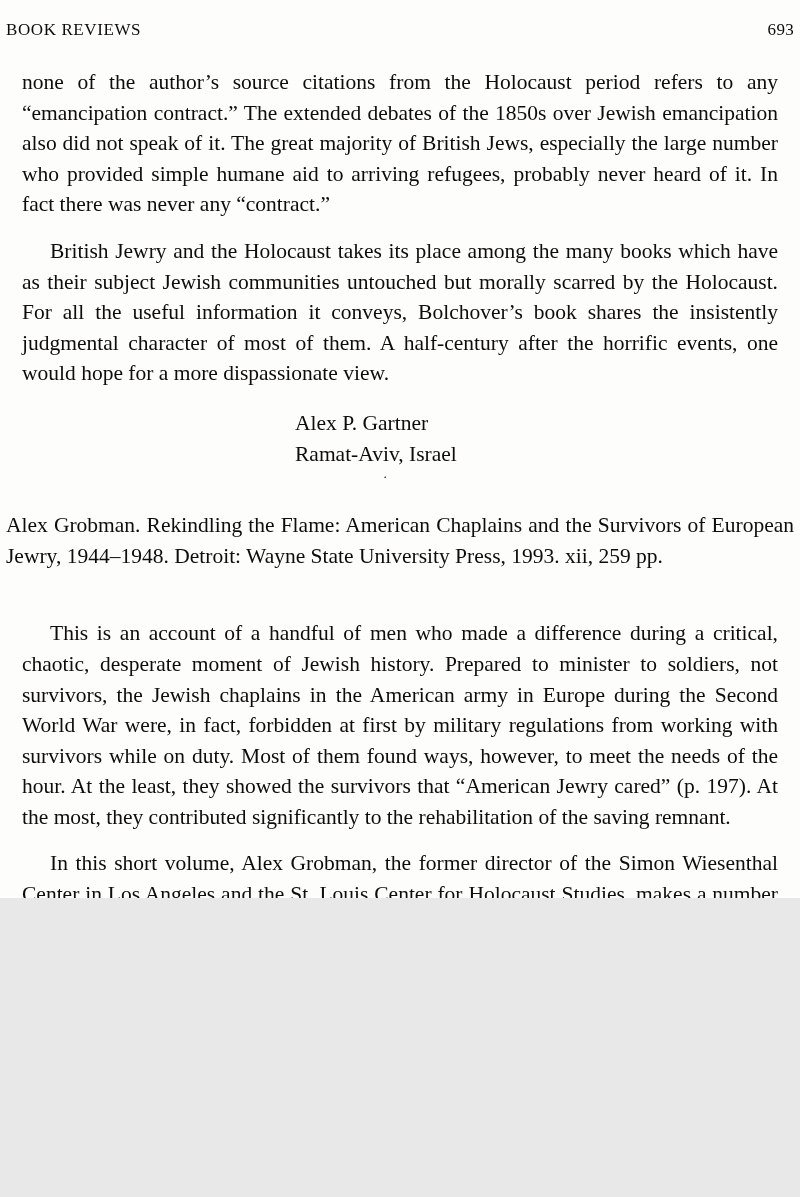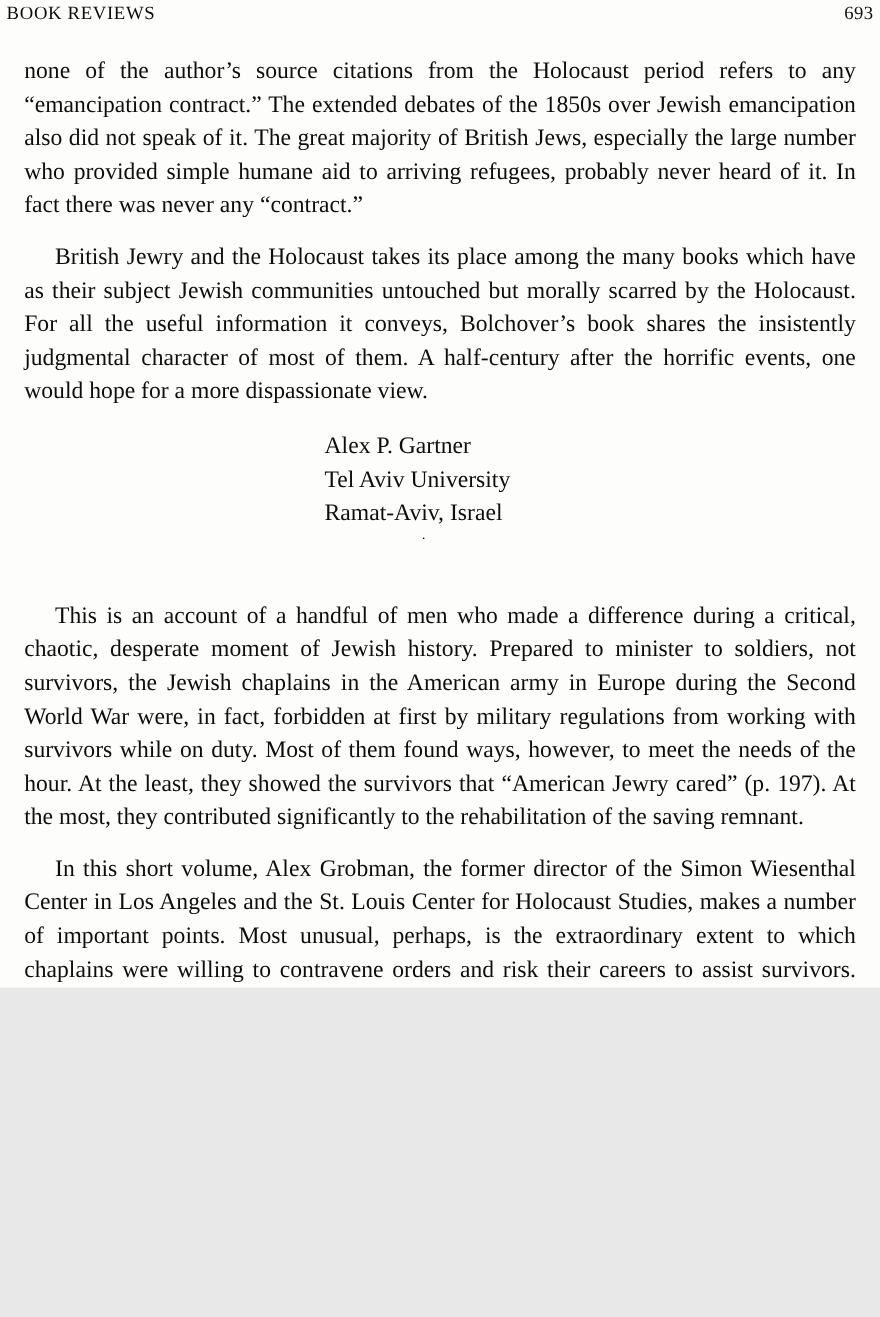--- a/index.html
+++ b/index.html
@@ -5,21 +5,21 @@
   html, body { margin: 0; padding: 0; background: #e8e8e8; }
   .page {
     position: relative;
     width: 800px;
     height: 898px;
     margin: 0 auto;
     background: #fdfdfb;
     color: #0e0d0b;
     font-family: "Liberation Serif", "DejaVu Serif", serif;
     box-sizing: border-box;
-    padding: 0 6px 0 6px;
+    padding: 18px 6px 0 6px;
     overflow: hidden;
   }
   .page-header {
     display: flex;
     justify-content: space-between;
     align-items: baseline;
     font-size: 17px;
     padding-top: 2px;
   }
   .running-head { letter-spacing: 0.6px; }
@@ -68,25 +68,27 @@
     <span class="page-number">693</span>
   </div>
 
   <div class="body-text">
     <p>none of the author’s source citations from the Holocaust period refers to any “emancipation contract.” The extended debates of the 1850s over Jewish emancipation also did not speak of it. The great majority of British Jews, especially the large number who provided simple humane aid to arriving refugees, probably never heard of it. In fact there was never any “contract.”</p>
     <p class="indent"><span class="italic">British Jewry and the Holocaust</span><span> takes its place among the many books which have as their subject Jewish communities untouched but morally scarred by the Holocaust. For all the useful information it conveys, Bolchover’s book shares the insistently judgmental character of most of them. A half-century after the horrific events, one would hope for a more dispassionate view.</span></p>
   </div>
 
   <div class="signature">
     <div>Alex P. Gartner</div>
-    <div>Tel Aviv University</div>
     <div>Ramat-Aviv, Israel</div>
   </div>
 
   <div class="scan-dot">·</div>
 
+  <div class="review-heading">
+    <span>Alex Grobman. </span><span class="italic">Rekindling the Flame: American Chaplains and the Survivors of European Jewry, 1944–1948.</span><span> Detroit: Wayne State University Press, 1993. xii, 259 pp.</span>
+  </div>
 
   <div class="body-text review-body">
     <p class="indent">This is an account of a handful of men who made a difference during a critical, chaotic, desperate moment of Jewish history. Prepared to minister to soldiers, not survivors, the Jewish chaplains in the American army in Europe during the Second World War were, in fact, forbidden at first by military regulations from working with survivors while on duty. Most of them found ways, however, to meet the needs of the hour. At the least, they showed the survivors that “American Jewry cared” (p. 197). At the most, they contributed significantly to the rehabilitation of the saving remnant.</p>
     <p class="indent">In this short volume, Alex Grobman, the former director of the Simon Wiesenthal Center in Los Angeles and the St. Louis Center for Holocaust Studies, makes a number of important points. Most unusual, perhaps, is the extraordinary extent to which chaplains were willing to contravene orders and risk their careers to assist survivors. They obtained food, clothing, and other supplies in enormous quantities by soliciting donations from soldiers and from the folks back home. Less expectedly, they procured army supplies, sometimes using creative measures, such as requisitioning the food of Jewish soldiers</p>
   </div>
 
 </div>
 
 </body></html>

